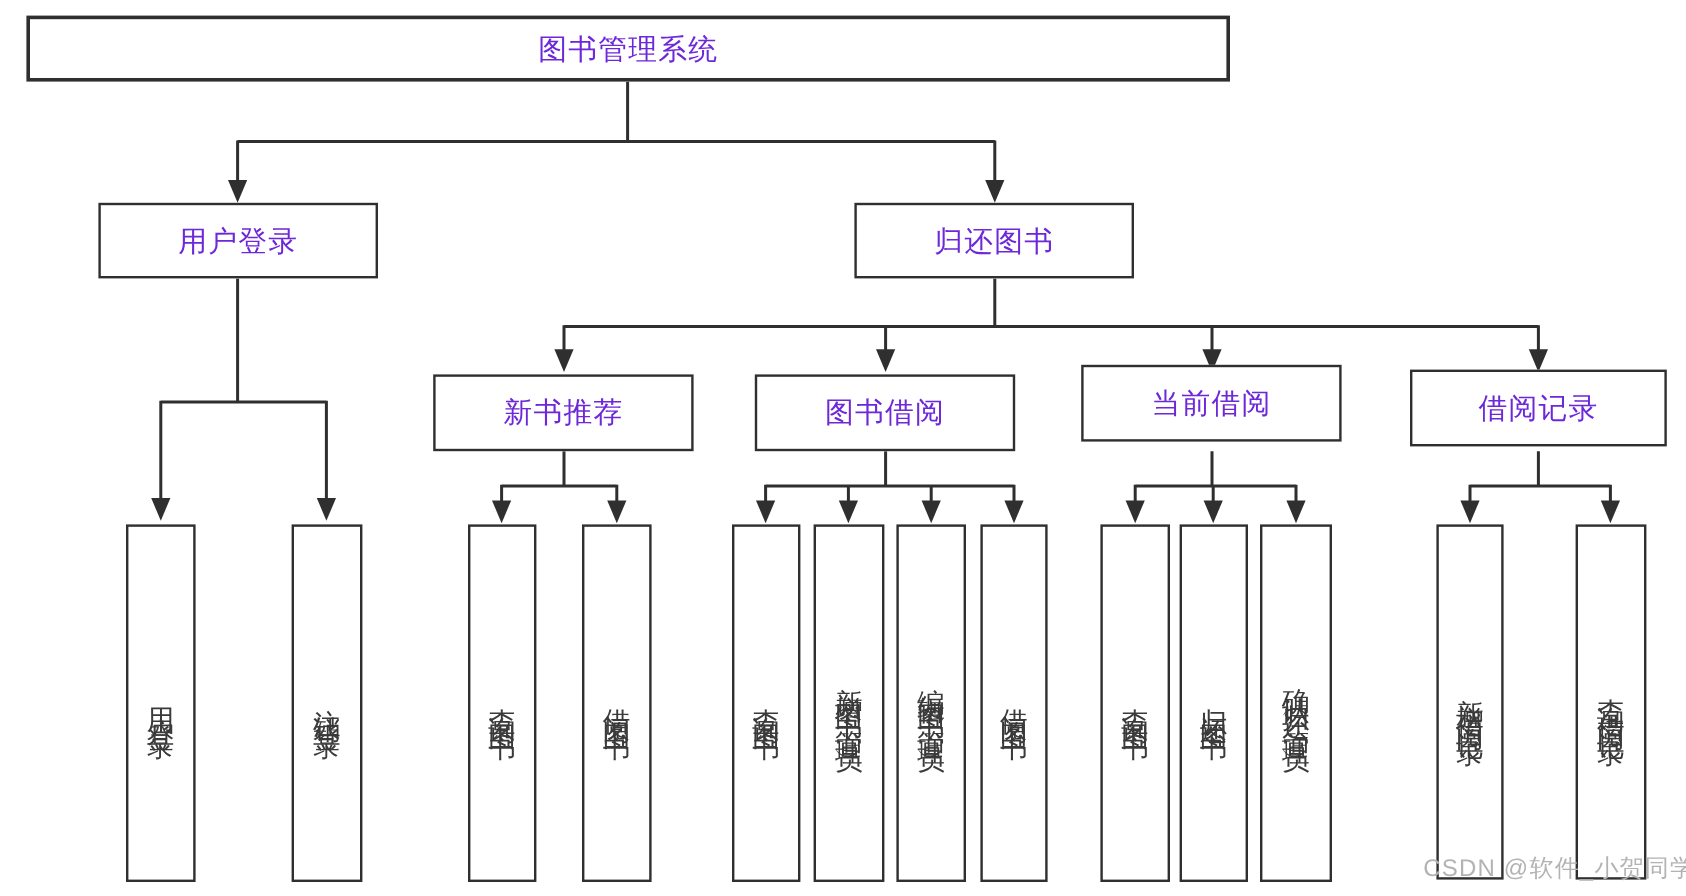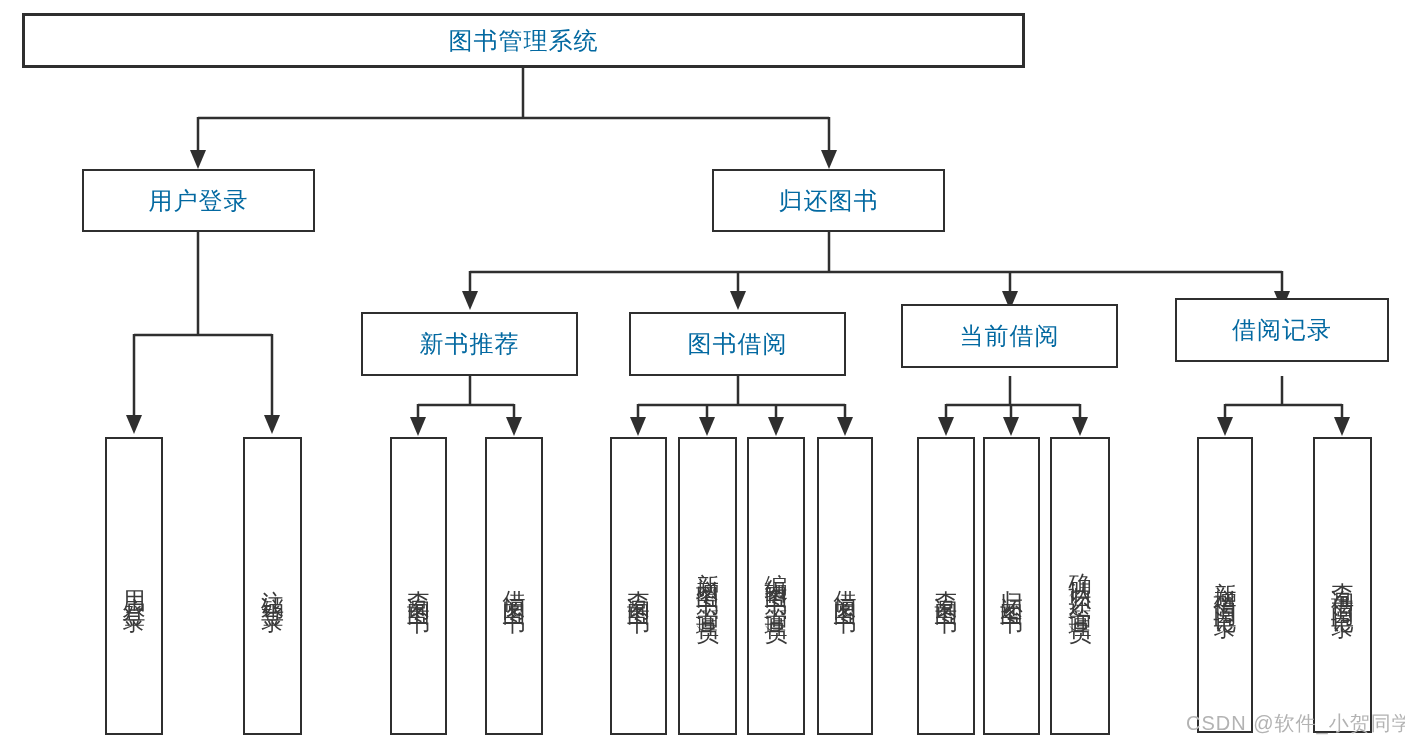--- a/index.html
+++ b/index.html
@@ -14,21 +14,21 @@
   .node{
     position:absolute;
     box-sizing:border-box;
     border:2px solid #2f2f2f;
     background:#ffffff;
     display:flex;align-items:center;justify-content:center;
     z-index:2;
   }
   .root{border-width:3px;}
   .node .label{
-    font-size:24px;color:#0369a1;letter-spacing:1px;white-space:nowrap;
+    font-size:24px;color:#6d28d9;letter-spacing:1px;white-space:nowrap;
   }
   .vnode .vlabel{
     writing-mode:vertical-rl;
     text-orientation:mixed;
     font-size:23px;color:#3a3a3a;
     letter-spacing:7px;
     line-height:1.25;
     white-space:nowrap;
   }
   .watermark{
@@ -97,21 +97,21 @@
 
   <div class="node" style="left:361px;top:312px;width:217px;height:64px">
     <span class="label">新书推荐</span>
   </div>
   <div class="node" style="left:629px;top:312px;width:217px;height:64px">
     <span class="label">图书借阅</span>
   </div>
   <div class="node" style="left:901px;top:304px;width:217px;height:64px">
     <span class="label">当前借阅</span>
   </div>
-  <div class="node" style="left:1175px;top:298px;width:214px;height:64px">
+  <div class="node" style="left:1175px;top:308px;width:214px;height:64px">
     <span class="label">借阅记录</span>
   </div>
 
   <div class="node vnode" style="left:105px;top:437px;width:58px;height:298px">
     <span class="vlabel">用户登录</span>
   </div>
   <div class="node vnode" style="left:243px;top:437px;width:59px;height:298px">
     <span class="vlabel">注销登录</span>
   </div>
 

